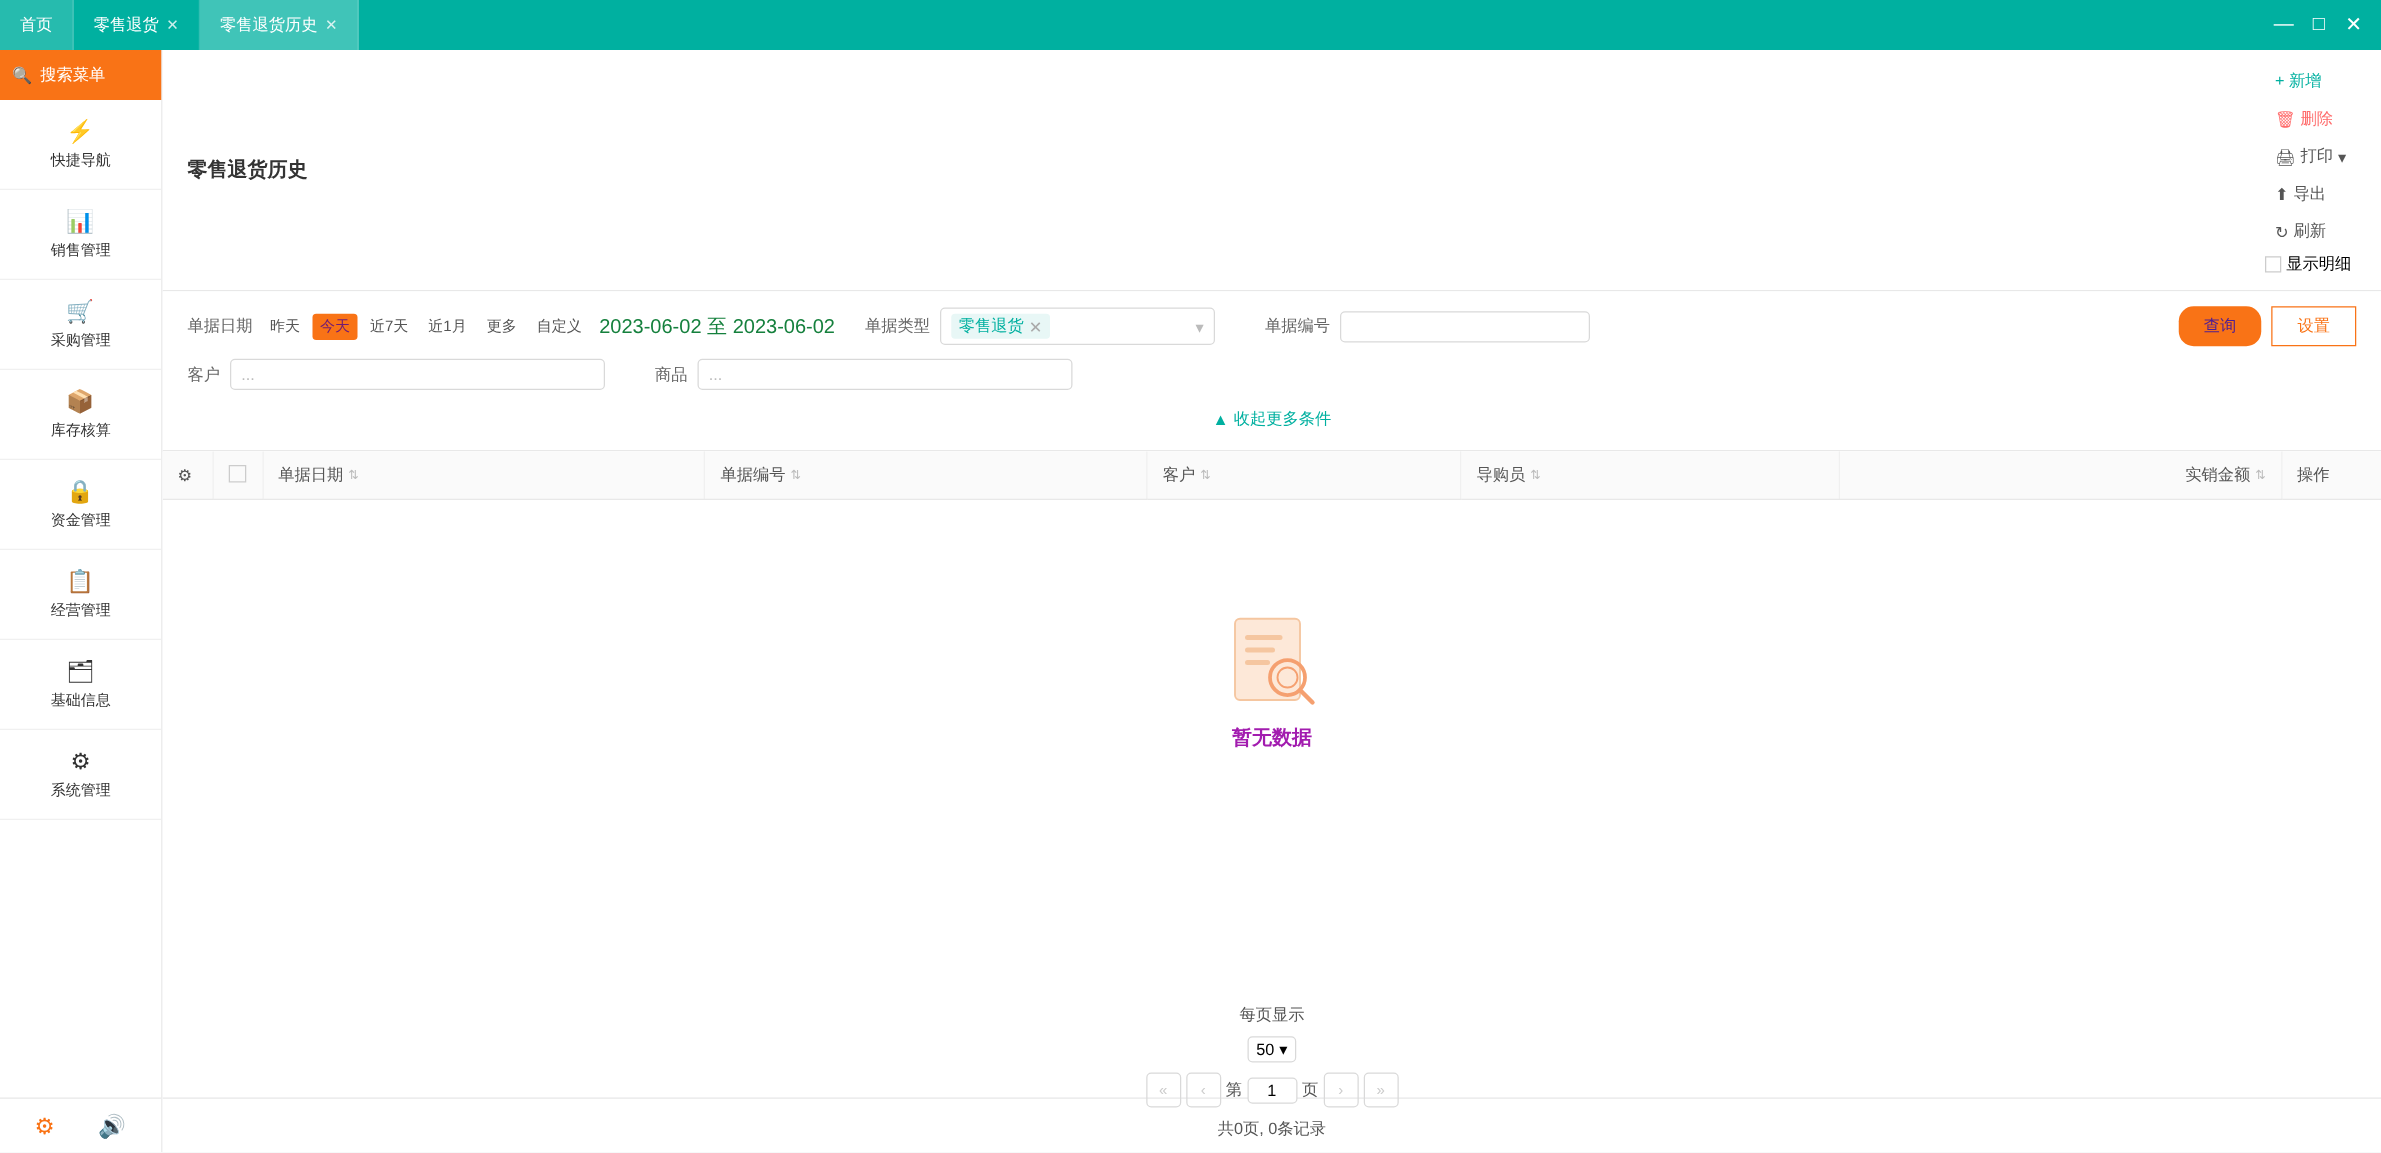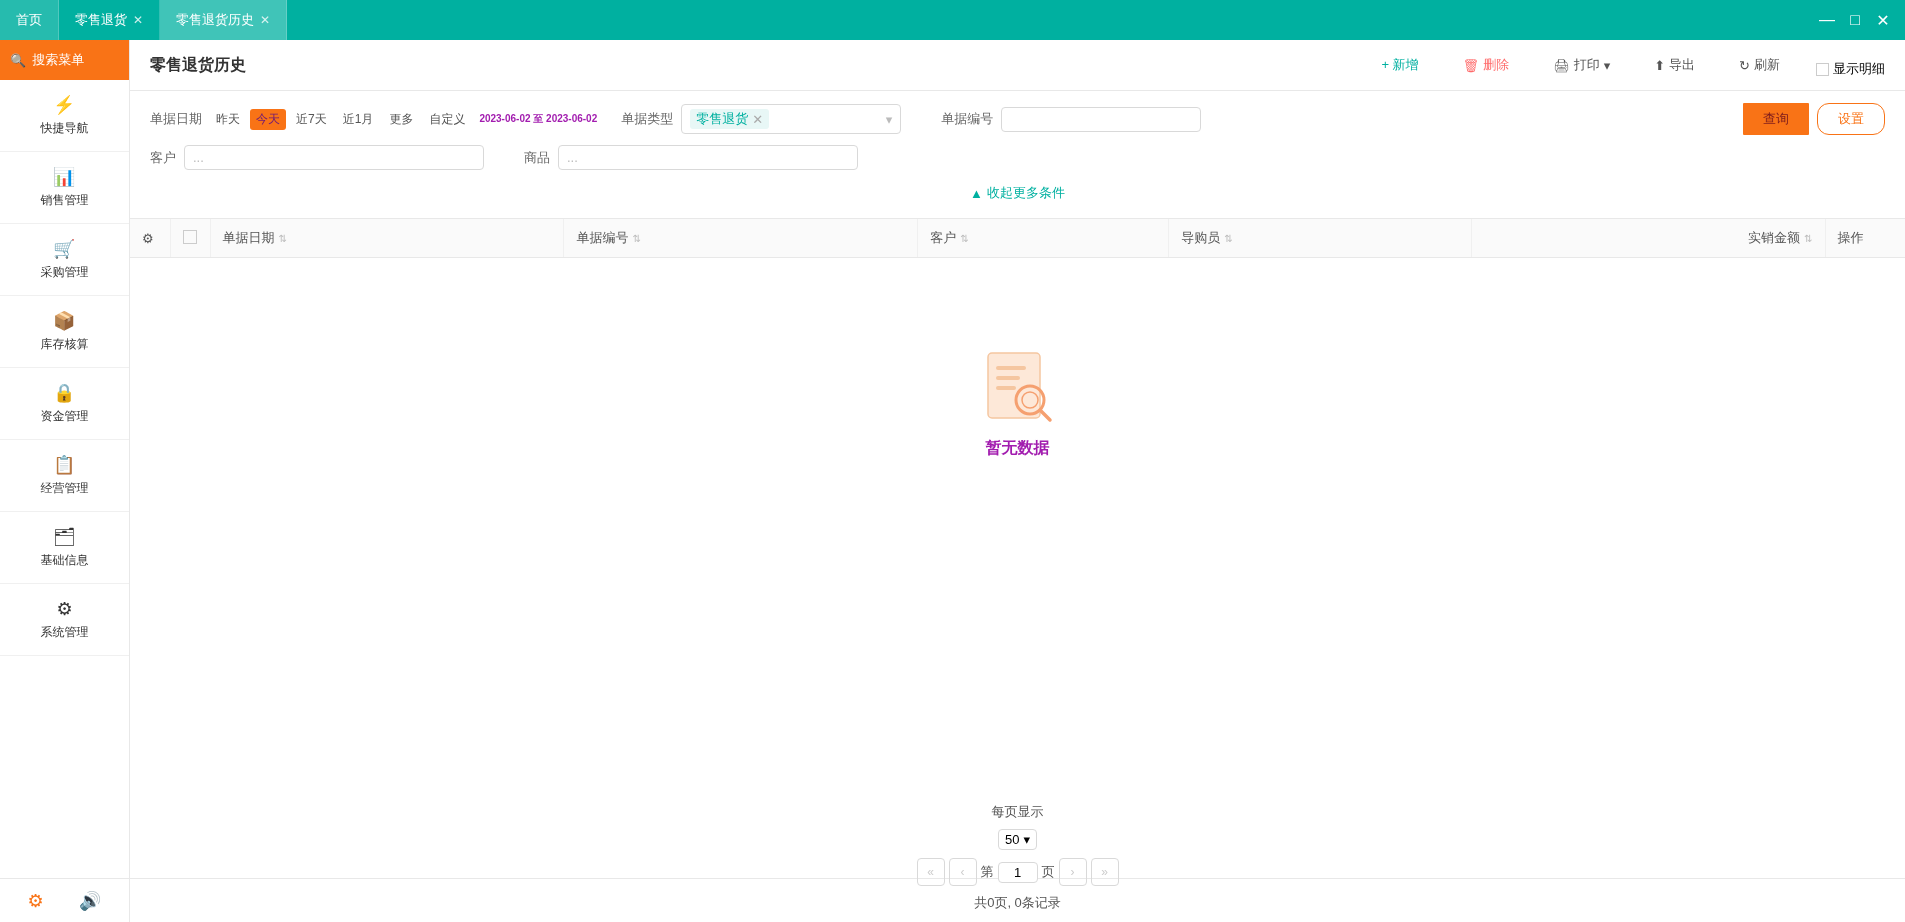--- a/index.html
+++ b/index.html
@@ -25,36 +25,36 @@
     .sidebar-item { display: flex; flex-direction: column; align-items: center; padding: 14px 8px; cursor: pointer; color: #333; border-bottom: 1px solid #f0f0f0; gap: 4px; }
     .sidebar-item .nav-icon { font-size: 18px; }
     .sidebar-item .nav-label { font-size: 12px; text-align: center; }
     .sidebar-footer { display: flex; align-items: center; justify-content: space-around; padding: 10px; border-top: 1px solid #e8e8e8; height: 44px; }
     .sidebar-footer .footer-icon { color: #f97316; font-size: 18px; cursor: pointer; }
 
     
     .content { flex: 1; display: flex; flex-direction: column; overflow: hidden; background: #f5f6f8; }
     .content-header { background: white; padding: 12px 20px; border-bottom: 1px solid #e8e8e8; display: flex; align-items: center; justify-content: space-between; }
     .page-title { font-size: 16px; font-weight: 600; color: #333; }
-    .header-actions { display: flex; align-items: flex-end; gap: 28px; }
+    .header-actions { display: flex; align-items: flex-start; gap: 4px; flex-direction: column; }
     .header-btn { display: flex; align-items: center; gap: 4px; color: #555; cursor: pointer; font-size: 13px; padding: 4px 8px; border-radius: 4px; }
     .header-btn.new-btn { color: #00b0a0; }
     .header-btn.del-btn { color: #ff6b6b; }
     .show-detail-label { font-size: 13px; color: #000000; display: flex; align-items: center; gap: 4px; }
     .checkbox-small { width: 13px; height: 13px; border: 1px solid #ccc; display: inline-block; cursor: pointer; }
 
     
     .filter-area { background: white; padding: 12px 20px; border-bottom: 1px solid #e8e8e8; }
     .filter-row { display: flex; align-items: center; gap: 16px; margin-bottom: 10px; }
     .filter-field { display: flex; align-items: center; gap: 8px; }
     .filter-label { color: #666; white-space: nowrap; min-width: fit-content; }
     .date-filter { display: flex; align-items: center; gap: 4px; }
     .date-btn { padding: 2px 6px; color: #555; cursor: pointer; font-size: 12px; border-radius: 3px; }
     .date-btn.active { background: #f97316; color: #701a75; border-radius: 3px; }
-    .date-range { color: #a21caf; font-size: 10px; font-weight: bold; }
+    .date-range { color: #15803d; font-size: 16px; }
     .filter-input { border: 1px solid #d9d9d9; border-radius: 4px; padding: 4px 8px; min-width: 120px; color: #555; cursor: pointer; display: flex; align-items: center; justify-content: space-between; }
     .filter-input .placeholder { color: #bbb; }
     .select-field { border: 1px solid #d9d9d9; border-radius: 4px; padding: 4px 8px; min-width: 200px; display: flex; align-items: center; justify-content: space-between; cursor: pointer; background: white; }
     .select-tag { background: #e8f7f6; color: #00b0a0; border-radius: 3px; padding: 1px 6px; font-size: 12px; display: flex; align-items: center; gap: 4px; }
     .select-tag .tag-close { cursor: pointer; color: #aaa; }
     .collapse-btn { display: flex; align-items: center; gap: 4px; color: #00b0a0; cursor: pointer; font-size: 13px; justify-content: center; padding: 4px 0; }
 
     
     .table-wrapper { flex: 1; overflow: auto; background: white; margin: 0; }
     .data-table { width: 100%; border-collapse: collapse; }
@@ -211,22 +211,22 @@
             <span style="color:#bbb;">▾</span>
           </div>
         </div>
 
         <div class="filter-field" style="margin-left: 24px;">
           <span class="filter-label">单据编号</span>
           <input type="text" class="filter-input" style="min-width: 200px; border: 1px solid rgb(217, 217, 217); border-radius: 4px; padding: 4px 8px; outline: none;">
         </div>
 
         <div style="margin-left: auto; display: flex; gap: 8px;">
-          <button style="background: #f97316; color: #7f1d1d; border: none; border-radius: 1px; padding: 6px 20px; cursor: pointer; font-size: 13px;">查询</button>
-          <button style="background: white; color: #f97316; border: 1px solid #f97316; border-radius: 12px; padding: 6px 20px; cursor: pointer; font-size: 13px;">设置</button>
+          <button style="background: #f97316; color: #4c1d95; border: none; border-radius: 12px; padding: 6px 20px; cursor: pointer; font-size: 13px;">查询</button>
+          <button style="background: white; color: #f97316; border: 1px solid #f97316; border-radius: 0; padding: 6px 20px; cursor: pointer; font-size: 13px;">设置</button>
         </div>
       </div>
 
       <div class="filter-row">
 
         <div class="filter-field">
           <span class="filter-label">客户</span>
           <div class="filter-input" style="min-width: 300px; display:flex; align-items:center; justify-content:space-between;">
             <span class="placeholder">...</span>
           </div>

